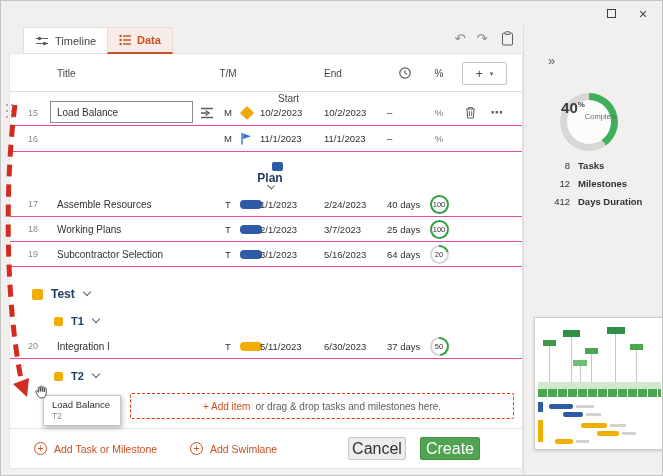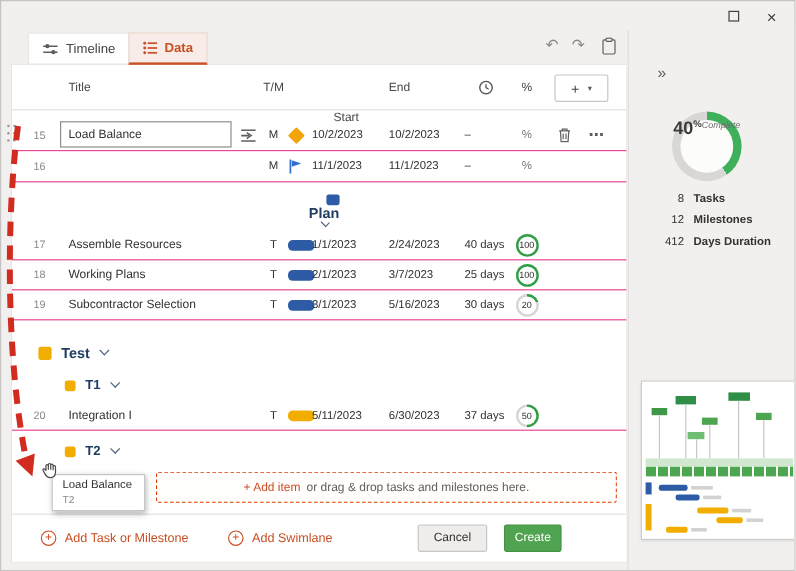--- a/index.html
+++ b/index.html
@@ -73,33 +73,33 @@
   .dropzone{position:absolute;left:120px;top:339px;width:384px;height:26px;border:1px dashed #d83b01;border-radius:2px;
         display:flex;align-items:center;justify-content:center;gap:5px;font-size:10px;background:#fffefd;}
   .add-item{color:#c94f24;} .drop-hint{color:#605e5c;}
 
   
   .footer{position:absolute;left:0;right:0;bottom:0;height:40px;border-top:1px solid #e5e3e1;background:#fff;}
   .footer-link{position:absolute;top:0;height:100%;display:flex;align-items:center;gap:7px;color:#c94f24;font-size:10.5px;}
   .link-task{left:24px;} .link-swim{left:180px;}
   .plus-circle{width:13px;height:13px;border:1.2px solid #c94f24;border-radius:50%;display:flex;align-items:center;justify-content:center;
         font-size:10px;line-height:1;color:#c94f24;}
-  .btn{position:absolute;top:8px;height:23px;display:flex;align-items:center;justify-content:center;font-size:10px;border-radius:2px;}
+  .btn{position:absolute;top:8px;height:23px;display:flex;align-items:center;justify-content:center;font-size:16px;border-radius:2px;}
   .btn-cancel{left:338px;width:58px;background:#efedeb;border:1px solid #c8c6c4;color:#323130;}
-  .btn-create{left:410px;width:48px;background:#50a451;border:1px solid #459245;color:#fff;}
+  .btn-create{left:410px;width:60px;background:#50a451;border:1px solid #459245;color:#fff;}
 
   
   .sidebar{position:absolute;left:522px;top:24px;right:0;bottom:0;background:#f2f0ee;border-left:1px solid #dedcda;}
   .collapse{position:absolute;left:24px;top:28px;font-size:13px;color:#5f5d5b;}
   .ring{position:absolute;left:36px;top:68px;width:58px;height:58px;border-radius:50%;
         background:conic-gradient(#3faf5c 0 144deg,#d9d7d5 144deg 360deg);}
   .ring-inner{position:absolute;inset:7px;border-radius:50%;background:#fcfcfb;display:flex;align-items:flex-start;justify-content:center;}
   .ring-val{font-size:15px;font-weight:bold;color:#3a3a3a;line-height:1;}
   .ring-val sup{font-size:8px;font-weight:bold;}
-  .ring-label{font-size:7.5px;color:#6f6d6b;margin-top:0;font-style:italic;}
+  .ring-label{font-size:7.5px;color:#6f6d6b;margin-top:12px;}
   .stat{position:absolute;left:16px;height:16px;display:flex;align-items:center;font-size:9.5px;color:#323130;}
   .stat .v{display:inline-block;width:30px;text-align:right;}
   .stat .l{margin-left:8px;font-weight:bold;}
 
   .thumb{position:absolute;left:10px;top:292px;width:129px;height:133px;background:#fff;border:1px solid #d0cecc;
         box-shadow:0 1px 3px rgba(0,0,0,.15);}
   .thumb i{position:absolute;display:block;}
 
   
   .arrow-svg{position:absolute;left:0;top:0;z-index:40;pointer-events:none;}
@@ -259,21 +259,21 @@
     </div>
     <div class="row sep" style="top:188px;">
       <span class="c-num">19</span>
       <span class="c-title">Subcontractor Selection</span>
       <span class="c-tm">T</span>
       <span class="c-shape">
           <span class="bar bar-blue" style="margin-left:2px;"></span>
         </span>
       <span class="c-start">3/1/2023</span>
       <span class="c-end">5/16/2023</span>
-      <span class="c-dur">30 days</span>
+      <span class="c-dur">64 days</span>
       <span class="c-pct">
           <span class="badge ring-20">
             <span>20</span>
           </span>
         </span>
     </div>
 
     <div class="lane lane-main" style="top:226px;">
       <span class="lane-sq" style="background:#f2ae00;"></span>
       <span class="lane-label">Test</span>

